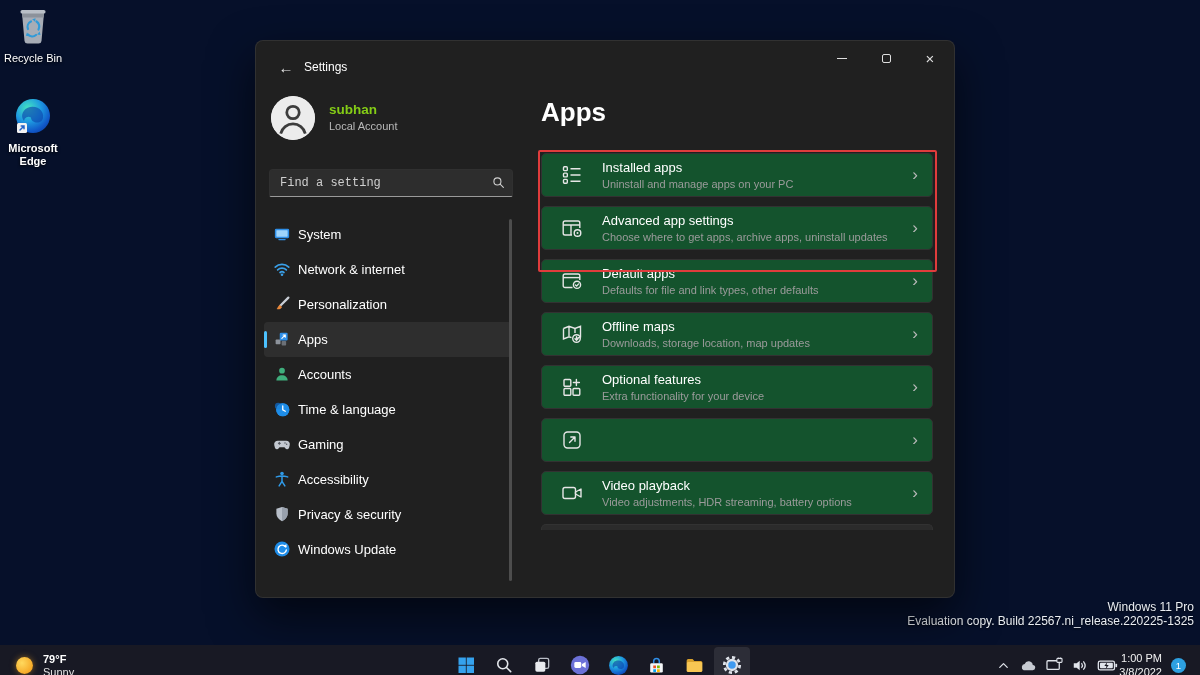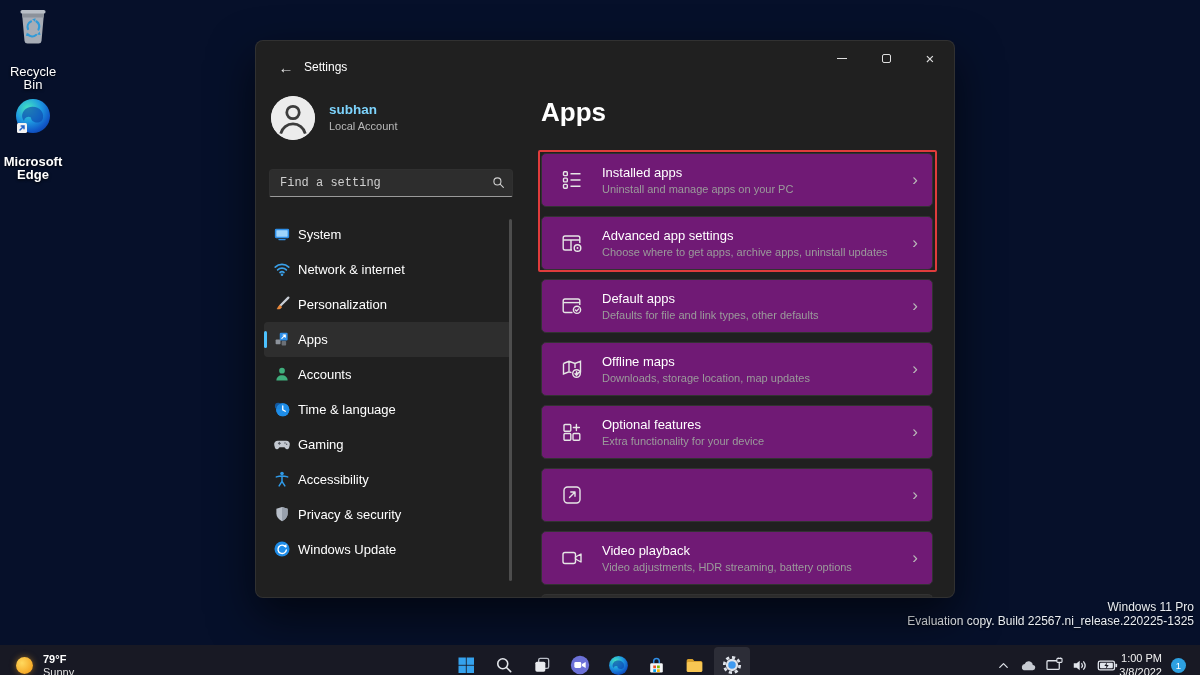--- a/index.html
+++ b/index.html
@@ -20,21 +20,21 @@
       radial-gradient(ellipse 430px 210px at 680px 705px, #2a63dd 0%, #16399b 55%, rgba(12,36,110,0) 80%),
       radial-gradient(ellipse 420px 380px at 1090px 520px, #1b3e92 0%, rgba(14,34,90,0) 72%),
       radial-gradient(ellipse 300px 200px at 620px 10px, #13googleblue 0%, rgba(0,0,0,0) 0%),
       radial-gradient(ellipse 320px 220px at 620px 15px, #122a60 0%, rgba(10,24,60,0) 70%),
       linear-gradient(160deg, #040b1d 0%, #071129 50%, #0a1734 100%);
   }
 
   
   .desk-icon { width:66px; text-align:center; z-index:1; }
   .desk-icon .ic { width:40px; height:40px; margin:0 auto; display:flex; align-items:center; justify-content:center; }
-  .desk-icon .lbl { margin-top:19px; font-size:13px; color:#fff; line-height:13px; text-shadow:0 1px 3px rgba(0,0,0,.9); }
+  .desk-icon .lbl { margin-top:6px; font-size:11px; color:#fff; line-height:13px; text-shadow:0 1px 3px rgba(0,0,0,.9); }
 
   
   .watermark { right:6px; top:600px; text-align:right; color:#e9edf2; font-size:12px; line-height:14px; text-shadow:0 1px 2px rgba(0,0,0,.7); z-index:1; }
 
   
   .win {
     left:255px; top:40px; width:700px; height:558px;
     background:#202020; border:1px solid rgba(255,255,255,.08);
     border-radius:8px; box-shadow:0 18px 45px rgba(0,0,0,.6);
     z-index:2; overflow:hidden;
@@ -42,21 +42,21 @@
   .titlebar-back { left:18px; top:14px; width:24px; height:24px; display:flex; align-items:center; justify-content:center; color:#e8e8e8; font-size:15px; border-radius:4px; cursor:default; }
   .titlebar-title { left:48px; top:19px; font-size:12px; color:#ffffff; }
   .win-controls { right:2px; top:2px; display:flex; }
   .win-btn { width:44px; height:30px; display:flex; align-items:center; justify-content:center; color:#dfdfdf; }
   .glyph-min { width:10px; border-top:1px solid #dfdfdf; }
   .glyph-max { width:9px; height:9px; border:1px solid #dfdfdf; border-radius:2px; }
   .glyph-close { font-size:15px; line-height:1; }
 
   
   .avatar { left:15px; top:55px; width:44px; height:44px; border-radius:50%; overflow:hidden; background:#ececec; display:flex; align-items:center; justify-content:center; }
-  .user-name { left:73px; top:61px; font-size:13.5px; font-weight:bold; color:#7dd3fc; }
+  .user-name { left:73px; top:61px; font-size:13.5px; font-weight:bold; color:#84cc16; }
   .user-type { left:73px; top:79px; font-size:11px; color:#b9b9b9; }
 
   .search-box { left:13px; top:128px; width:244px; height:28px; }
   .search-box input {
     width:100%; height:100%; background:#2d2d2d; border:1px solid #303030; border-bottom:1px solid #9a9a9a;
     border-radius:4px 4px 2px 2px; color:#fff; font-size:12px; padding:0 28px 0 10px; outline:none;
     font-family:Liberation Mono, monospace;
   }
   .search-box input::placeholder { color:#cfcfcf; }
   .search-mag { position:absolute; right:8px; top:7px; }
@@ -65,21 +65,21 @@
   .nav-item { position:relative; height:35px; display:flex; align-items:center; padding-left:34px; border-radius:4px; color:#fff; font-size:13px; }
   .nav-item .nico { position:absolute; left:9px; top:8px; width:18px; height:18px; }
   .nav-item.sel { background:rgba(255,255,255,.065); }
   .nav-item.sel .pill { position:absolute; left:0; top:9px; width:3px; height:17px; border-radius:2px; background:#4cc2ff; }
   .nav-scrollbar { left:253px; top:178px; width:3px; height:362px; background:#4d4d4d; border-radius:2px; }
 
   
   .page-title { left:285px; top:56px; font-size:26px; font-weight:600; color:#fff; }
   .cards { left:285px; top:112px; width:392px; }
   .card {
-    position:relative; height:54px; margin-bottom:9px; background:#701a75; border:1px solid #323232;
+    position:relative; height:44px; margin-bottom:9px; background:#14532d; border:1px solid #323232;
     border-radius:5px; display:flex; align-items:center; padding:0 14px 0 18px;
   }
   .card .cico { width:24px; height:24px; flex:0 0 24px; }
   .card .ctext { margin-left:18px; }
   .card .ctitle { font-size:13px; color:#fff; font-weight:500; line-height:16px; }
   .card .csub { font-size:11px; color:#9b9b9b; line-height:14px; margin-top:1px; }
   .card .chev { margin-left:auto; color:#b8b8b8; font-size:17px; }
   .card-partial { position:relative; height:6px; background:#2b2b2b; border:1px solid #323232; border-bottom:none; border-radius:5px 5px 0 0; }
   .redbox { left:282px; top:109px; width:399px; height:122px; border:2px solid #e03c3c; border-radius:2px; pointer-events:none; }
 

